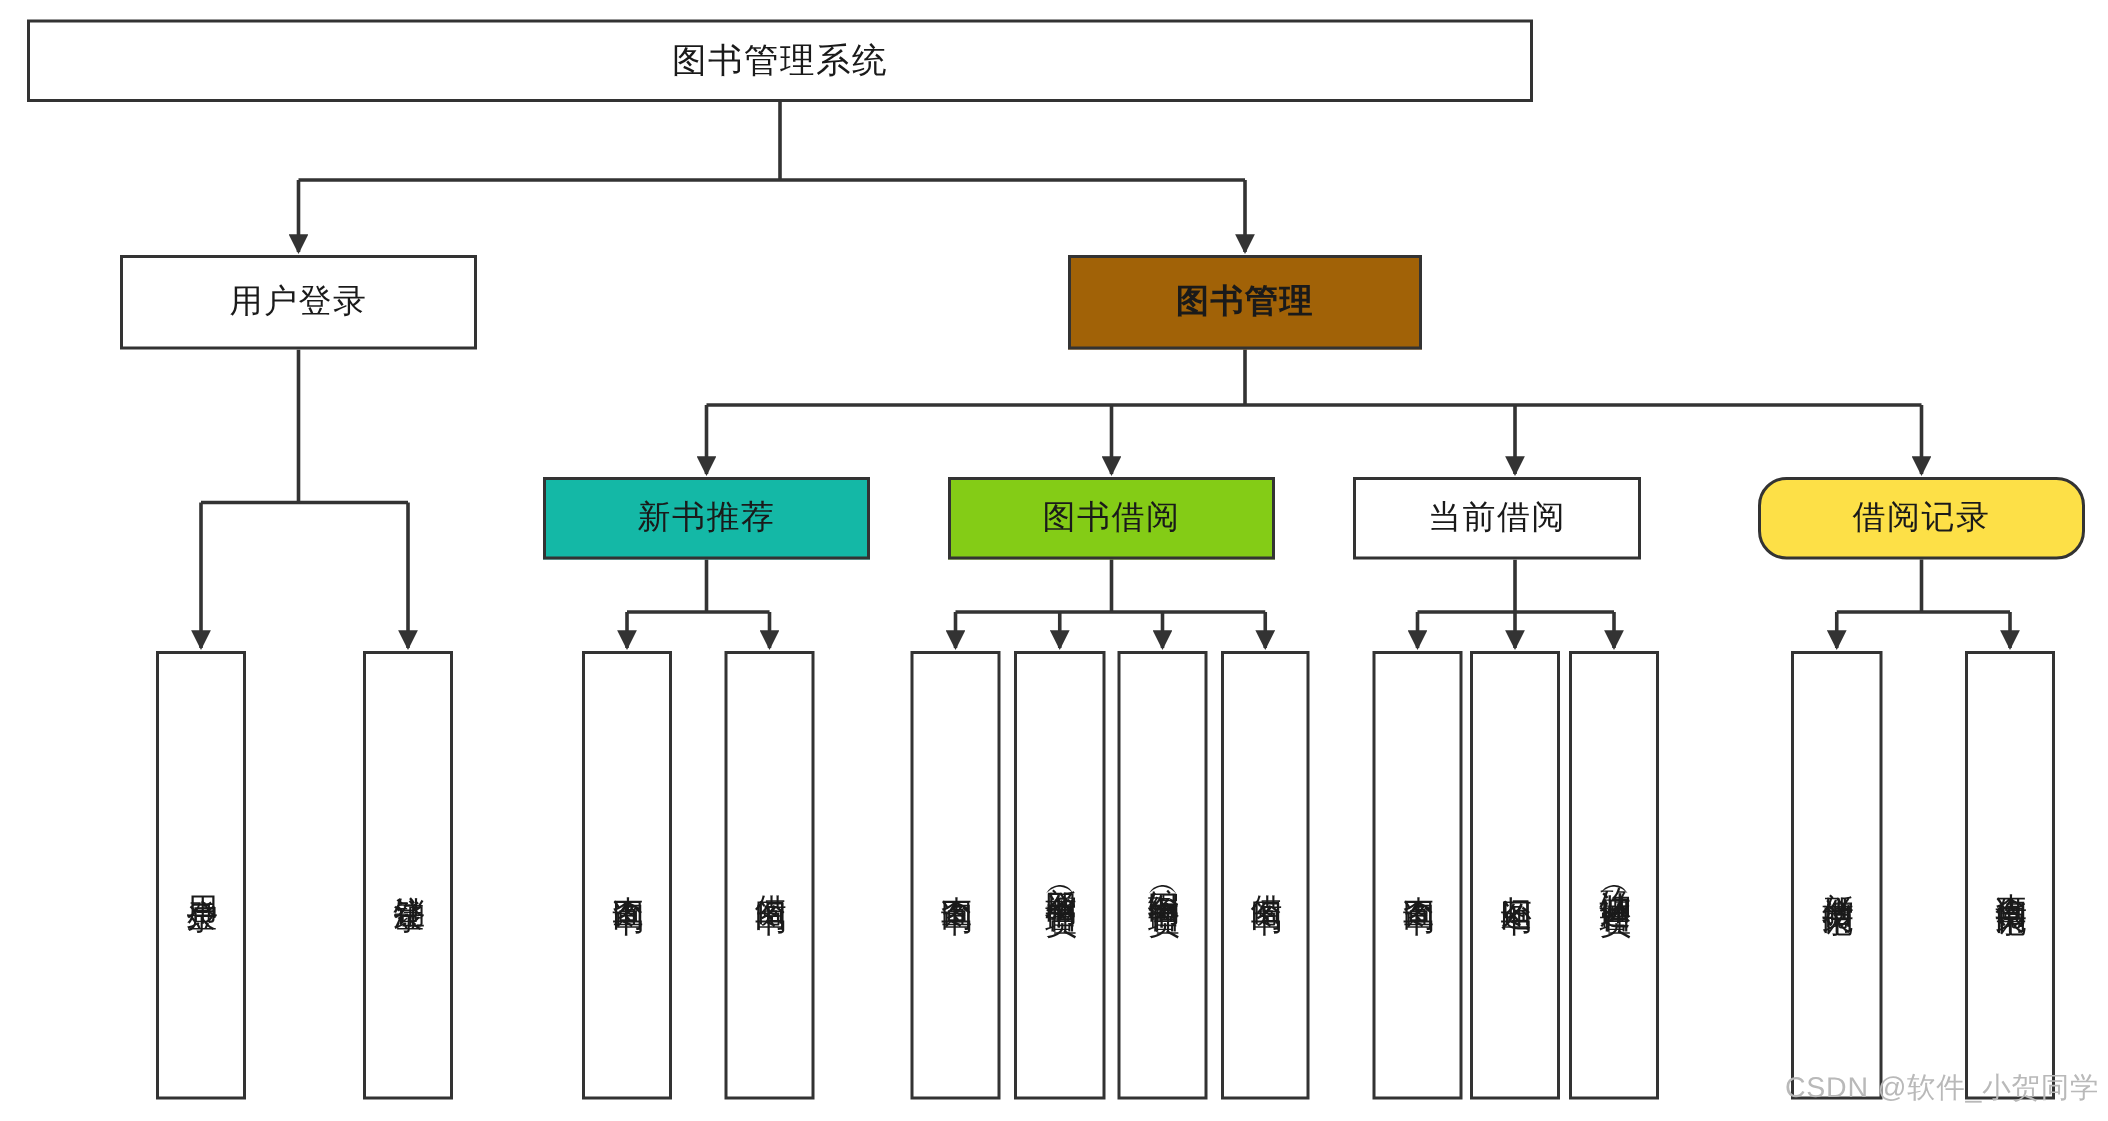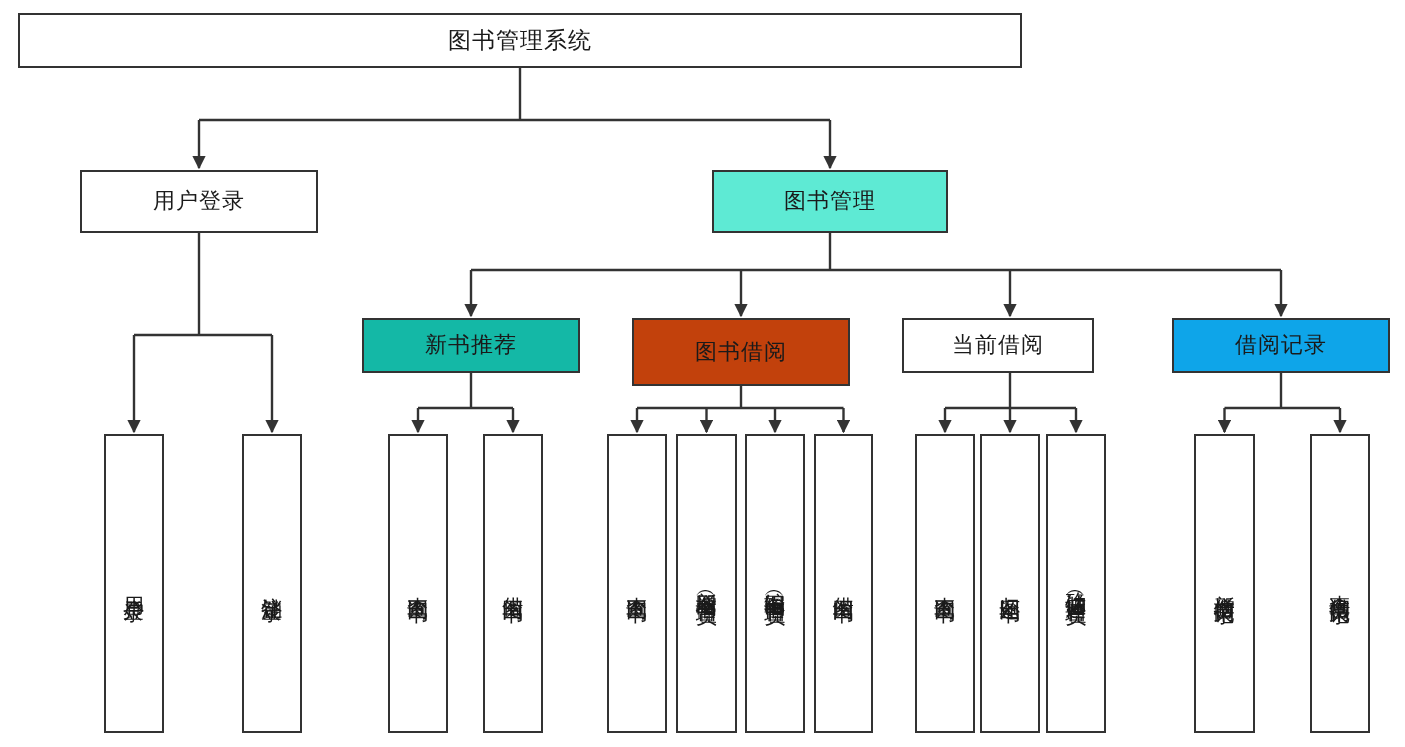--- a/index.html
+++ b/index.html
@@ -112,33 +112,33 @@
       </g>
   </svg>
 
   <div id="nodes">
       <div class="node horiz root" style="left: 18px; top: 13px; width: 1004px; height: 55px; border-color: rgb(51, 51, 51); background: rgb(255, 255, 255); color: rgb(26, 26, 26);">
         <span class="lbl">图书管理系统</span>
       </div>
       <div class="node horiz" style="left: 80px; top: 170px; width: 238px; height: 63px; border-color: rgb(51, 51, 51); background: rgb(255, 255, 255); color: rgb(26, 26, 26);">
         <span class="lbl">用户登录</span>
       </div>
-      <div class="node horiz" style="left: 712px; top: 170px; width: 236px; height: 63px; border-color: rgb(51, 51, 51); background: #5eead4; color: rgb(26, 26, 26);">
+      <div class="node horiz" style="left: 712px; top: 170px; width: 236px; height: 63px; border-color: rgb(51, 51, 51); background: #a16207; color: rgb(26, 26, 26); font-weight: bold;">
         <span class="lbl">图书管理</span>
       </div>
       <div class="node horiz" style="left: 362px; top: 318px; width: 218px; height: 55px; border-color: rgb(51, 51, 51); background: #14b8a6; color: rgb(26, 26, 26);">
         <span class="lbl">新书推荐</span>
       </div>
-      <div class="node horiz" style="left: 632px; top: 318px; width: 218px; height: 68px; border-color: rgb(51, 51, 51); background: #c2410c; color: rgb(26, 26, 26);">
+      <div class="node horiz" style="left: 632px; top: 318px; width: 218px; height: 55px; border-color: rgb(51, 51, 51); background: #84cc16; color: rgb(26, 26, 26);">
         <span class="lbl">图书借阅</span>
       </div>
       <div class="node horiz" style="left: 902px; top: 318px; width: 192px; height: 55px; border-color: rgb(51, 51, 51); background: rgb(255, 255, 255); color: rgb(26, 26, 26);">
         <span class="lbl">当前借阅</span>
       </div>
-      <div class="node horiz" style="left: 1172px; top: 318px; width: 218px; height: 55px; border-color: rgb(51, 51, 51); background: #0ea5e9; color: rgb(26, 26, 26);">
+      <div class="node horiz" style="left: 1172px; top: 318px; width: 218px; height: 55px; border-color: rgb(51, 51, 51); background: #fde047; color: rgb(26, 26, 26); border-radius: 19px;">
         <span class="lbl">借阅记录</span>
       </div>
       <div class="node vert" style="left: 104px; top: 434px; width: 60px; height: 299px; border-color: rgb(51, 51, 51); background: rgb(255, 255, 255); color: rgb(26, 26, 26);">
         <span class="lbl">用户登录</span>
       </div>
       <div class="node vert" style="left: 242px; top: 434px; width: 60px; height: 299px; border-color: rgb(51, 51, 51); background: rgb(255, 255, 255); color: rgb(26, 26, 26);">
         <span class="lbl">注销登录</span>
       </div>
       <div class="node vert" style="left: 388px; top: 434px; width: 60px; height: 299px; border-color: rgb(51, 51, 51); background: rgb(255, 255, 255); color: rgb(26, 26, 26);">
         <span class="lbl">查询图书</span>
@@ -168,13 +168,14 @@
         <span class="lbl">确认归还（管理员）</span>
       </div>
       <div class="node vert" style="left: 1194px; top: 434px; width: 61px; height: 299px; border-color: rgb(51, 51, 51); background: rgb(255, 255, 255); color: rgb(26, 26, 26);">
         <span class="lbl">新增借阅记录</span>
       </div>
       <div class="node vert" style="left: 1310px; top: 434px; width: 60px; height: 299px; border-color: rgb(51, 51, 51); background: rgb(255, 255, 255); color: rgb(26, 26, 26);">
         <span class="lbl">查询借阅记录</span>
       </div>
     </div>
 
+  <div id="watermark" style="left: 1190px; top: 712px;">CSDN @软件_小贺同学</div>
 </div>
 
 </body></html>

